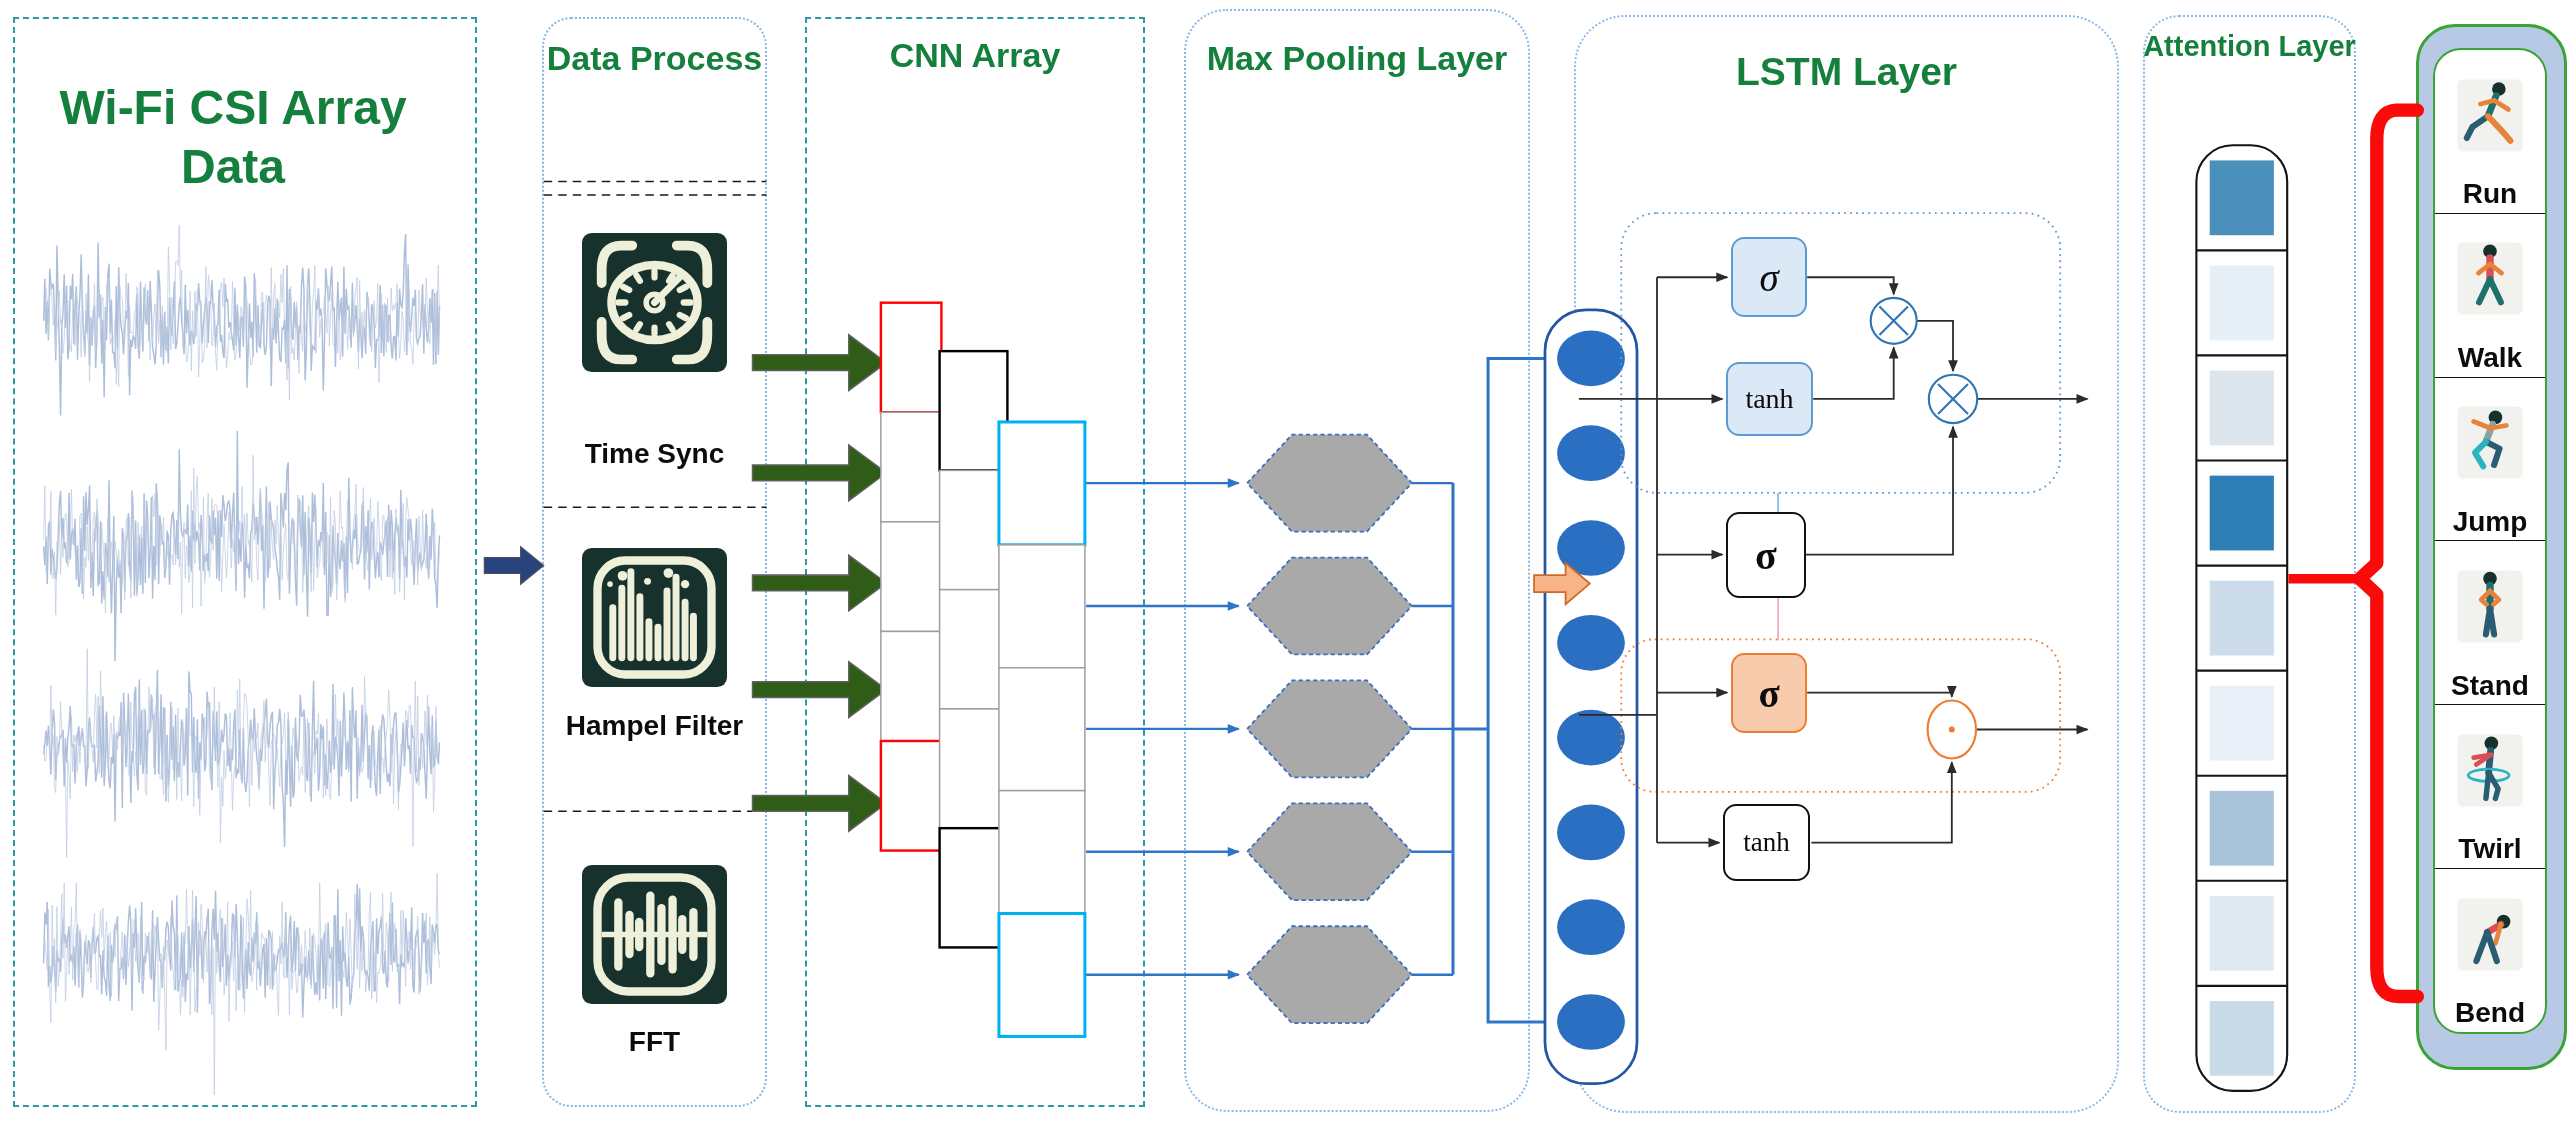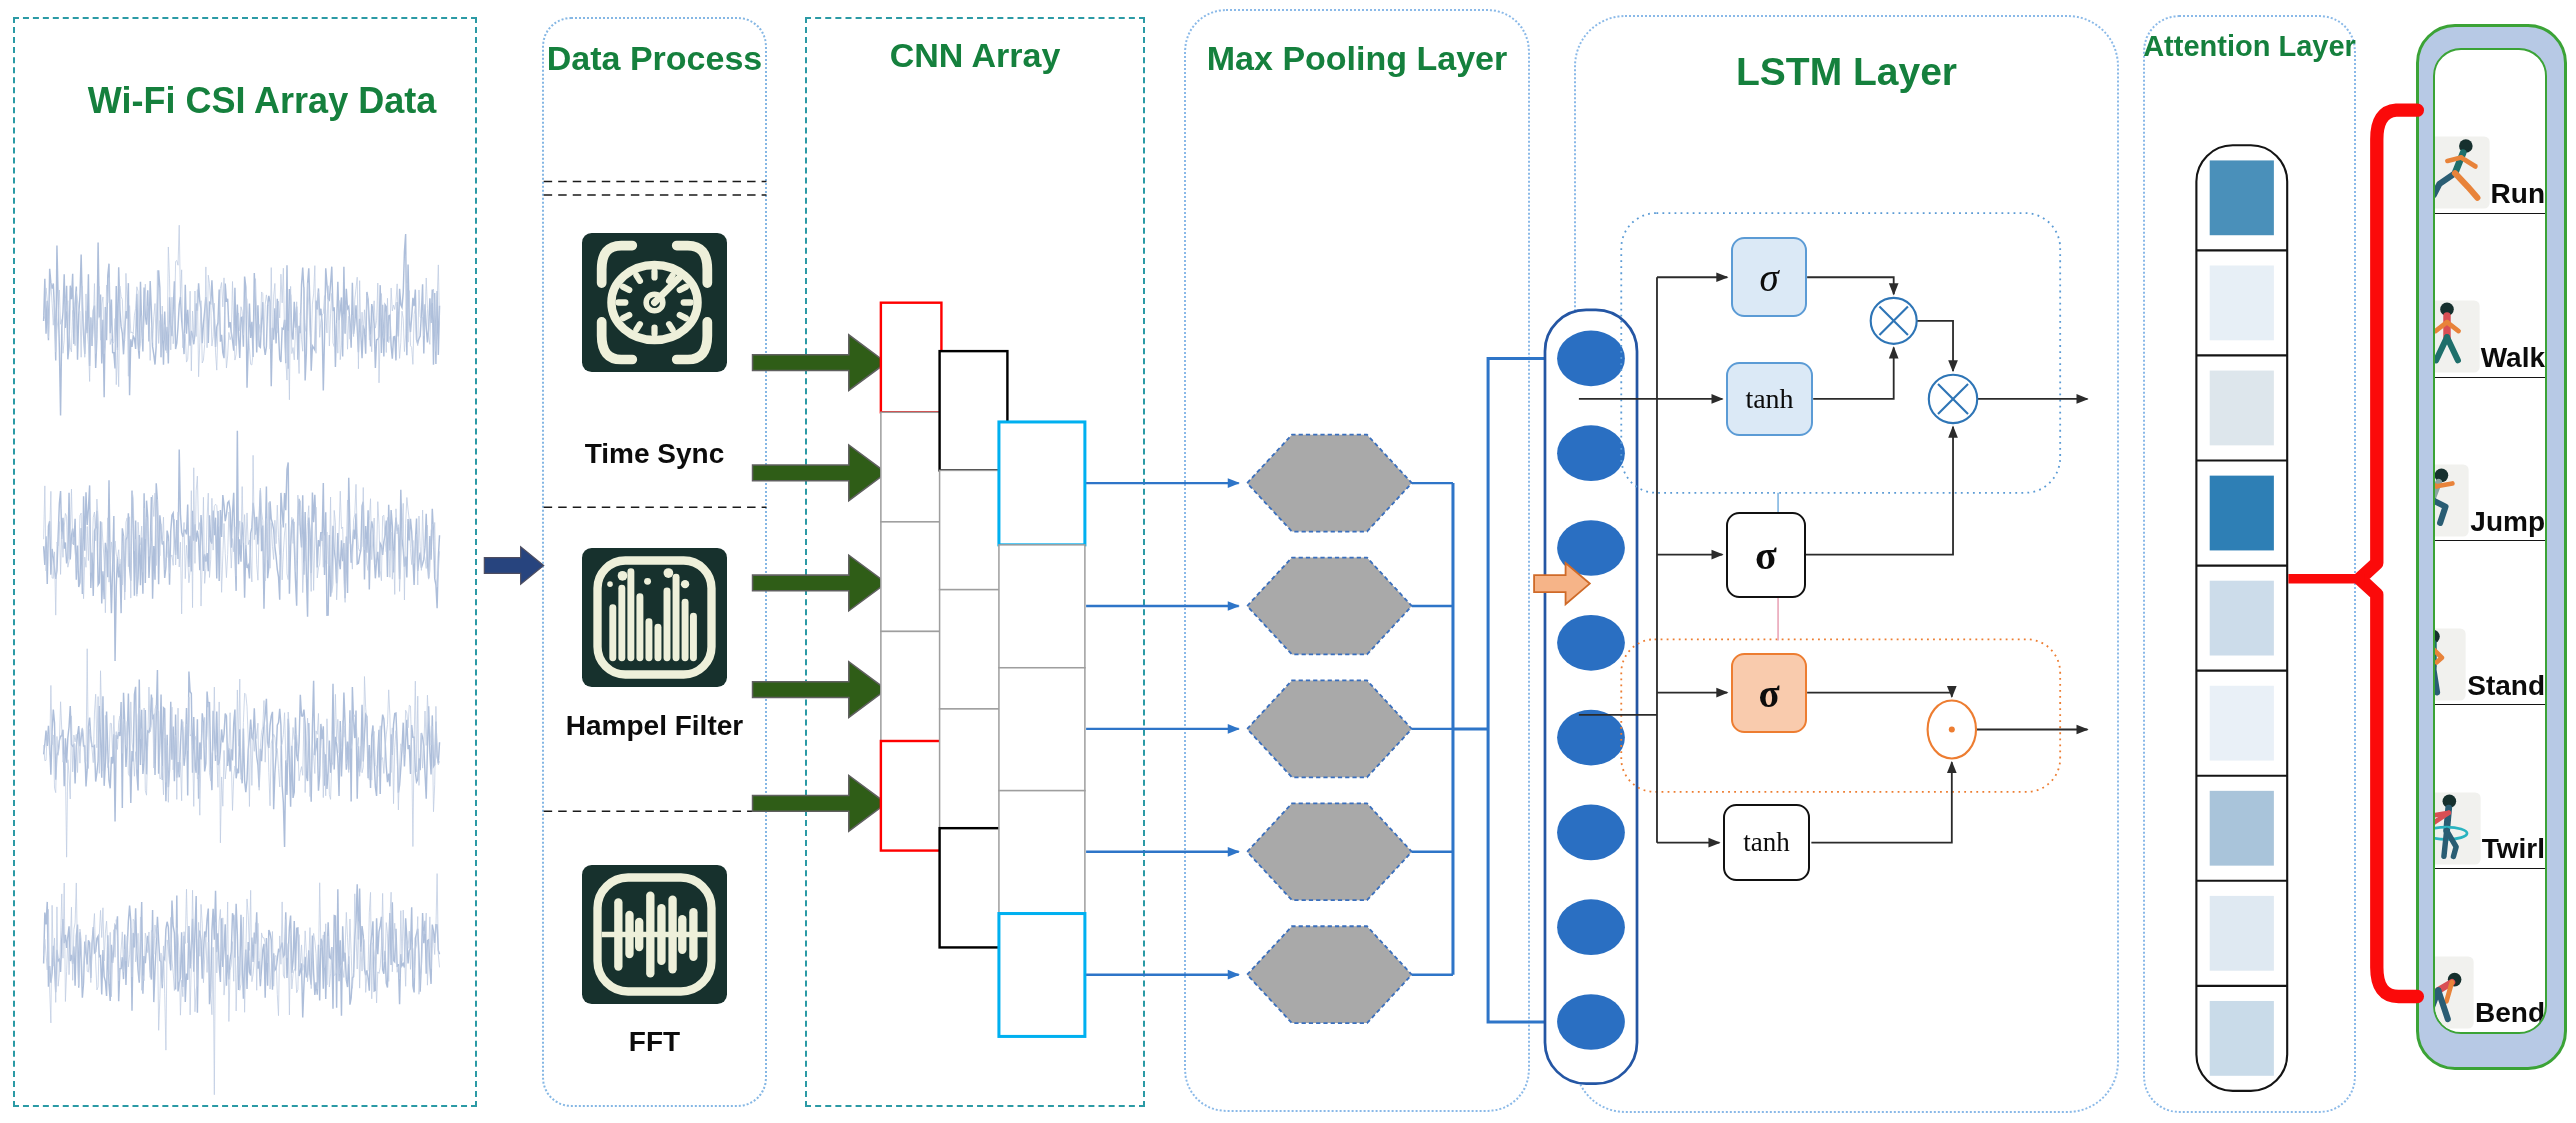--- a/index.html
+++ b/index.html
@@ -11,40 +11,40 @@
   .p-cnn{left:805px;top:17px;width:340px;height:1090px;border:2.4px dashed #2b9aa5;}
   .p-pool{left:1184px;top:9px;width:346px;height:1103px;border:2.4px dotted #8ab9e8;border-radius:42px;}
   .p-lstm{left:1574px;top:15px;width:545px;height:1098px;border:2.4px dotted #8ab9e8;border-radius:51px;}
   .p-att{left:2143px;top:15px;width:213px;height:1098px;border:2.4px dotted #8ab9e8;border-radius:36px;}
   .p-act-outer{left:2416px;top:24px;width:151px;height:1046px;background:#b7c9e5;
                border:3.6px solid #3ba336;border-radius:39px;}
   .p-act-inner{left:2433px;top:48px;width:114px;height:986px;background:#ffffff;
                border:2.4px solid #3ba336;border-radius:28px;overflow:hidden;
                display:flex;flex-direction:column;}
   .ptitle{position:absolute;font-weight:bold;text-align:center;line-height:1.22;color:#15803d;}
-  .t-csi{left:30px;top:79px;width:464px;font-size:36px;}
+  .t-csi{left:1px;top:79px;width:464px;font-size:48px;}
   .t-proc{left:542px;top:38px;width:225px;font-size:34px;}
   .t-cnn{left:805px;top:35px;width:340px;font-size:34px;}
   .t-pool{left:1184px;top:38px;width:346px;font-size:34px;}
   .t-lstm{left:1574px;top:48px;width:545px;font-size:39px;}
   .t-att{left:2143px;top:29px;width:213px;font-size:29px;}
   .proc-icon{position:absolute;left:582px;width:145px;height:139px;background:#17312d;border-radius:9.7px;}
   .proc-label{position:absolute;left:542px;width:225px;text-align:center;font-size:28px;font-weight:bold;}
   .overlay{position:absolute;left:0;top:0;width:2576px;height:1123px;}
   .gate{position:absolute;display:flex;align-items:center;justify-content:center;box-sizing:border-box;
         background:#fff;border-radius:13.3px;font-family:"Liberation Serif",serif;}
   .gate-blue{background:#dbe9f6;border:2.4px solid #5b9bd5;}
   .gate-black{background:#ffffff;border:2.4px solid #111;}
   .gate-orange{background:#f9cbad;border:2.4px solid #ed7d31;}
   .g-sig1{left:1731px;top:237px;width:76px;height:80px;font-size:39px;font-style:italic;}
   .g-tanh1{left:1726px;top:362px;width:87px;height:74px;font-size:28px;}
   .g-sig2{left:1726px;top:512px;width:80px;height:86px;font-size:40px;font-weight:bold;}
   .g-sig3{left:1731px;top:653px;width:76px;height:80px;font-size:39px;font-weight:bold;}
   .g-tanh2{left:1723px;top:804px;width:87px;height:77px;font-size:27px;}
-  .activity-cell{flex:1;display:flex;flex-direction:row;align-items:flex-end;justify-content:flex-end;
+  .activity-cell{flex:1;display:flex;flex-direction:column;align-items:center;justify-content:flex-end;
                  border-bottom:1.8px solid #141414;padding-bottom:2.4px;box-sizing:border-box;}
   .activity-cell:last-child{border-bottom:none;}
   .activity-label{font-size:28px;font-weight:bold;line-height:1;padding-bottom:2.4px;}
   .activity-iconbox{width:73px;flex:1;display:flex;align-items:center;justify-content:center;}
 </style>
 </head>
 <body>
 
 <div class="stage">
 

